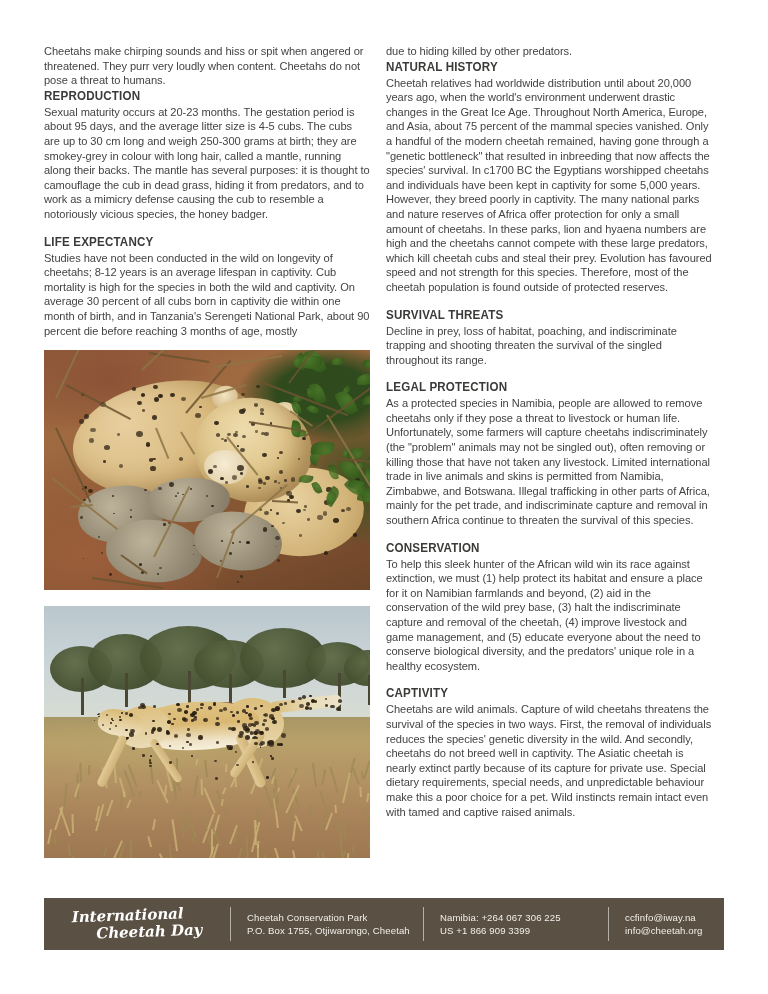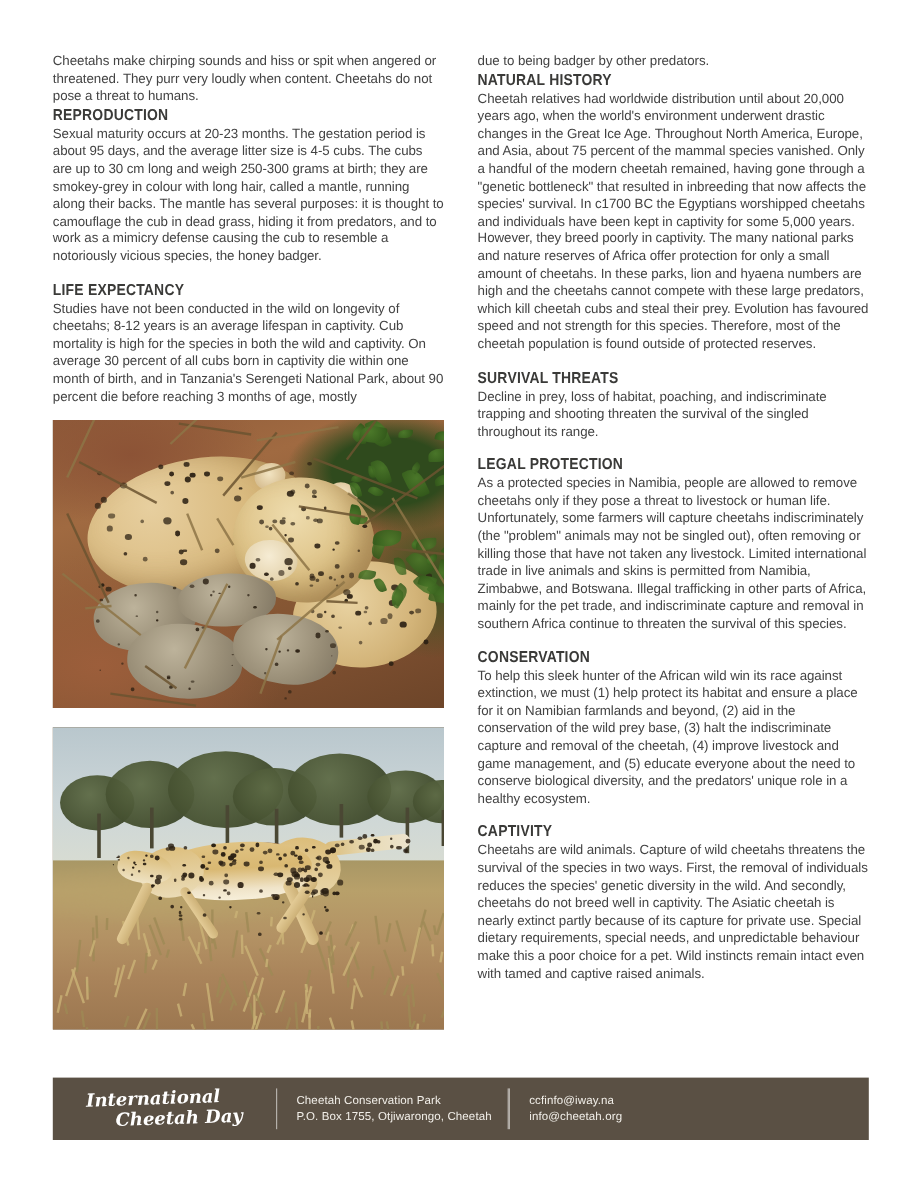--- a/index.html
+++ b/index.html
@@ -21,21 +21,21 @@
     width: 768px;
     height: 994px;
     background: #ffffff;
   }
   .columns {
     position: absolute;
     left: 44px;
     top: 44px;
     width: 680px;
     display: flex;
-    gap: 28px;
+    gap: 16px;
   }
   .col {
     width: 326px;
   }
   h2.section-head {
     font-family: "Liberation Sans Narrow", "Liberation Sans", sans-serif;
     font-size: 13.2px;
     line-height: 15px;
     font-weight: bold;
     letter-spacing: 0.2px;
@@ -831,21 +831,21 @@
               <div class="spot" style="width: 1.91642px; height: 1.72478px; left: 225.824px; top: 149.342px; opacity: 0.956694;"></div>
               <div class="spot" style="width: 2.71332px; height: 2.44199px; left: 142.386px; top: 134.771px; opacity: 0.932964;"></div>
             </div>
         </div>
       </div>
 
     </div>
 
     <div class="col">
 
-      <p class="body lead">due to being badger by other predators.</p>
+      <p class="body lead">due to hiding killed by other predators.</p>
 
       <div class="sec">
         <h2 class="section-head">NATURAL HISTORY</h2>
         <p class="body">Cheetah relatives had worldwide distribution until about 20,000 years ago, when the world's environment underwent drastic changes in the Great Ice Age. Throughout North America, Europe, and Asia, about 75 percent of the mammal species vanished. Only a handful of the modern cheetah remained, having gone through a "genetic bottleneck" that resulted in inbreeding that now affects the species' survival. In c1700 BC the Egyptians worshipped cheetahs and individuals have been kept in captivity for some 5,000 years. However, they breed poorly in captivity. The many national parks and nature reserves of Africa offer protection for only a small amount of cheetahs. In these parks, lion and hyaena numbers are high and the cheetahs cannot compete with these large predators, which kill cheetah cubs and steal their prey. Evolution has favoured speed and not strength for this species. Therefore, most of the cheetah population is found outside of protected reserves.</p>
       </div>
 
       <div class="sec">
         <h2 class="section-head">SURVIVAL THREATS</h2>
         <p class="body">Decline in prey, loss of habitat, poaching, and indiscriminate trapping and shooting threaten the survival of the singled throughout its range.</p>
       </div>
@@ -878,20 +878,24 @@
 
     <div class="vrule"></div>
 
     <div class="footer-block fb-addr">
       <div>Cheetah  Conservation Park</div>
       <div>P.O. Box 1755, Otjiwarongo, Cheetah</div>
     </div>
 
     <div class="vrule"></div>
 
+    <div class="footer-block fb-phone">
+      <div>Namibia: +264 067 306 225</div>
+      <div>US +1 866 909 3399</div>
+    </div>
 
     <div class="vrule"></div>
 
     <div class="footer-block fb-mail">
       <div>ccfinfo@iway.na</div>
       <div>info@cheetah.org</div>
     </div>
   </div>
 
 </div>

